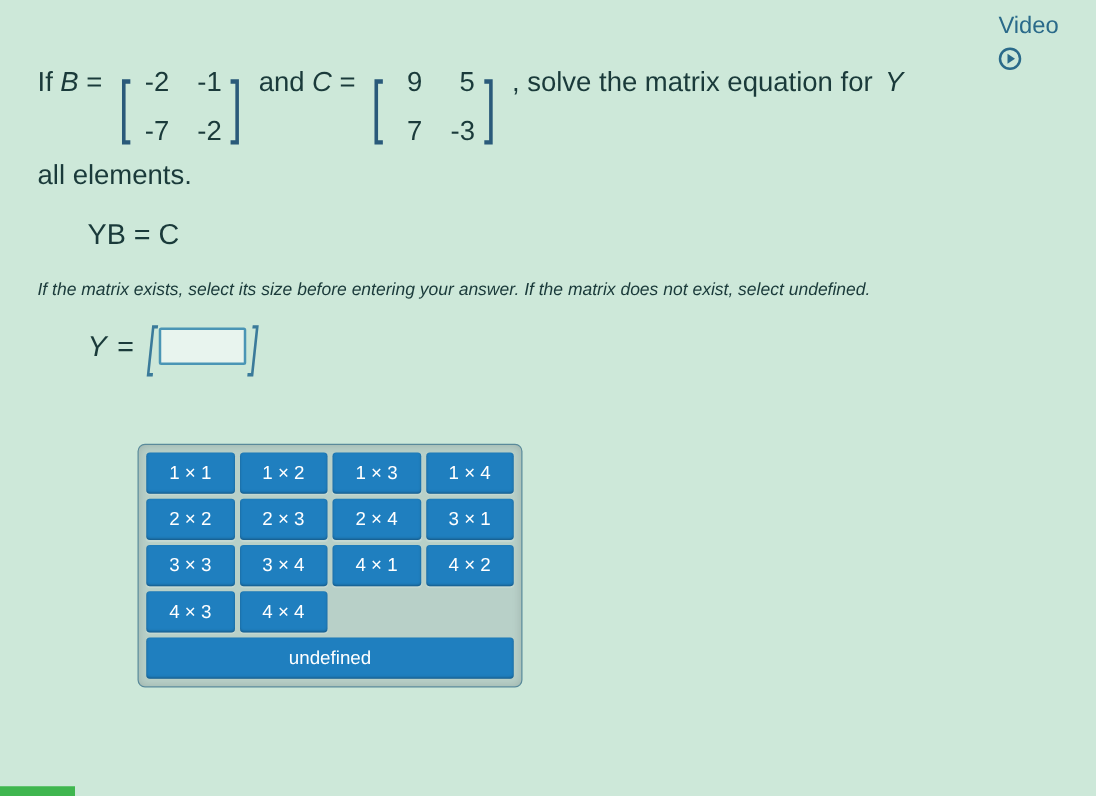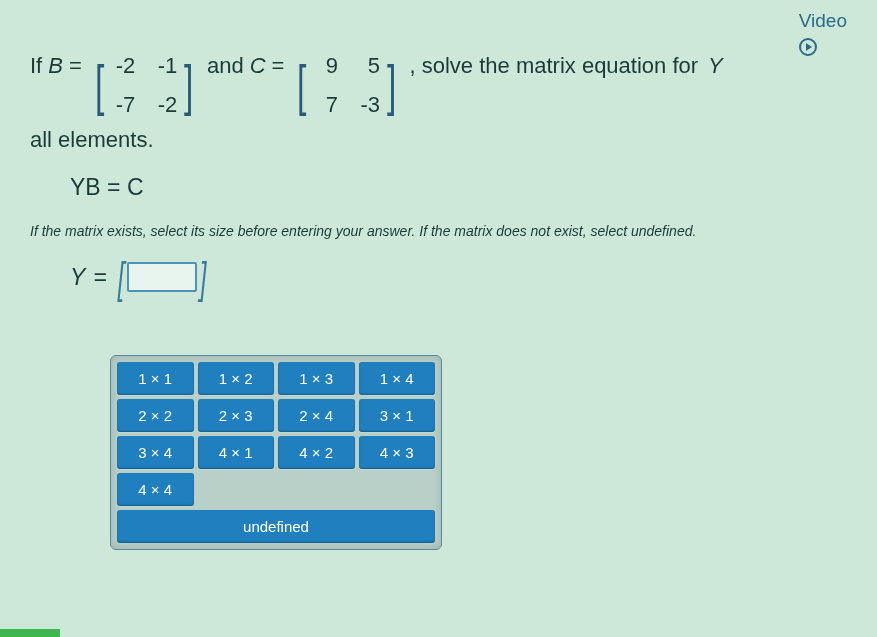--- a/index.html
+++ b/index.html
@@ -99,21 +99,21 @@
     .answer-input {
       width: 70px;
       height: 30px;
       border: 2px solid #4a95b5;
       background: #e8f4ee;
       border-radius: 2px;
     }
     .size-panel {
       margin-top: 60px;
       margin-left: 80px;
-      width: 332px;
+      width: 308px;
       background: #b8d0c8;
       border: 1px solid #5a8a9a;
       border-radius: 6px;
       padding: 6px;
       box-shadow: inset 0 0 8px rgba(0,0,0,0.15);
     }
     .size-grid {
       display: grid;
       grid-template-columns: repeat(4, 1fr);
       gap: 4px;
@@ -212,20 +212,21 @@
 <div class="size-panel">
   <div class="size-grid">
     <button class="size-btn">1 × 1</button>
     <button class="size-btn">1 × 2</button>
     <button class="size-btn">1 × 3</button>
     <button class="size-btn">1 × 4</button>
     <button class="size-btn">2 × 2</button>
     <button class="size-btn">2 × 3</button>
     <button class="size-btn">2 × 4</button>
     <button class="size-btn">3 × 1</button>
+    <button class="size-btn">3 × 3</button>
     <button class="size-btn">3 × 4</button>
     <button class="size-btn">4 × 1</button>
     <button class="size-btn">4 × 2</button>
     <button class="size-btn">4 × 3</button>
     <button class="size-btn">4 × 4</button>
   </div>
   <button class="undef-btn">undefined</button>
 </div>
 
 <div class="greenbar"></div>

